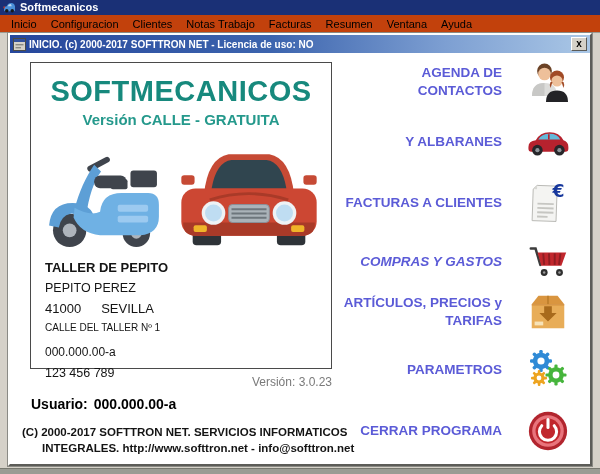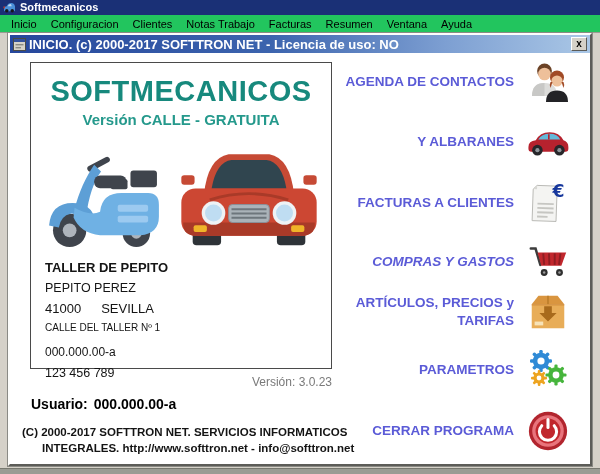--- a/index.html
+++ b/index.html
@@ -7,33 +7,33 @@
   .app-window{ position:relative; width:600px; height:474px; background:#d5d1c8; overflow:hidden; }
 
   
   .app-titlebar{ position:absolute; left:0; top:0; width:600px; height:15px;
     background:#1a3076; color:#fff; display:flex; align-items:center; padding:0 3px; }
   .app-titlebar .ticon{ width:13px; height:11px; margin-right:4px; flex:0 0 auto; }
   .app-title{ font-size:11px; font-weight:bold; line-height:15px; white-space:nowrap; }
 
   
   .app-menubar{ position:absolute; left:0; top:15px; width:600px; height:17px;
-    background:#22c55e; display:flex; align-items:center; padding-left:4px; }
+    background:#c2410c; display:flex; align-items:center; padding-left:4px; }
   .menu-item{ font-size:11px; color:#000; padding:1px 7px; cursor:default; }
   .mdi-sep{ position:absolute; left:0; top:32px; width:600px; height:1px; background:#9a9a92; }
 
   
   .inner-window{ position:absolute; left:8px; top:33px; width:584px; height:433px;
     background:#d5d1c8; border:2px solid; border-color:#fdfdfb #5c5c58 #5c5c58 #fdfdfb;
     box-shadow:0 0 0 1px #8a8a84; }
   .inner-titlebar{ position:relative; height:18px;
     background:linear-gradient(to right,#26479c 0%,#3c64ae 45%,#7d9fd2 75%,#aac7e6 100%);
     display:flex; align-items:center; padding:0 2px; }
   .inner-titlebar .ticon{ width:13px; height:13px; margin:0 3px 0 1px; flex:0 0 auto; }
-  .inner-title{ color:#fff; font-size:13px; font-weight:bold; white-space:nowrap; overflow:hidden; flex:1; }
+  .inner-title{ color:#fff; font-size:10px; font-weight:bold; white-space:nowrap; overflow:hidden; flex:1; }
   .close-btn{ width:16px; height:14px; background:#d5d1c8; border:1px solid; margin-right:1px;
     border-color:#fff #5c5c58 #5c5c58 #fff; font-size:10px; font-weight:bold; color:#000;
     display:flex; align-items:center; justify-content:center; line-height:1; cursor:default; }
 
   .inner-content{ position:relative; width:100%; height:411px; background:#fff; overflow:hidden; }
 
   
   .card{ position:absolute; left:20px; top:9px; width:302px; height:307px;
     border:1px solid #4a4a4a; background:#fff; text-align:center; }
   .app-name{ margin-top:12px; font-size:29px; font-weight:bold; color:#17897d; letter-spacing:.5px; }
@@ -53,21 +53,21 @@
     font-size:12px; color:#7a7a7a; }
   .user-line{ position:absolute; left:21px; top:343px; font-size:14px; font-weight:bold; color:#000; }
   .user-line .val{ margin-left:6px; }
   .copyright{ position:absolute; left:12px; top:372px; width:352px; font-size:11.5px; font-weight:bold;
     color:#141414; line-height:1.35; }
   .copyright .cline2{ padding-left:20px; }
 
   
   .side-menu{ position:absolute; left:330px; top:0; width:230px; height:100%; }
   .side-item{ position:absolute; left:0; width:100%; display:flex; align-items:center;
-    justify-content:flex-end; cursor:pointer; }
+    justify-content:flex-end; cursor:pointer;gap:12px; }
   .side-label{ color:#5b5bd7; font-size:13.5px; font-weight:bold; text-align:right; line-height:1.3; }
   .side-icon{ width:44px; height:44px; margin-left:12px; flex:0 0 auto;
     display:flex; align-items:center; justify-content:center; }
   .side-icon svg{ width:44px; height:44px; }
   .si-1{ top:7px;  height:44px; }
   .si-2{ top:65px; height:48px; }
   .si-3{ top:125px;height:50px; }
   .si-4{ top:186px;height:46px;font-style:italic; }
   .si-5{ top:235px;height:48px; }
   .si-6{ top:293px;height:48px; }

